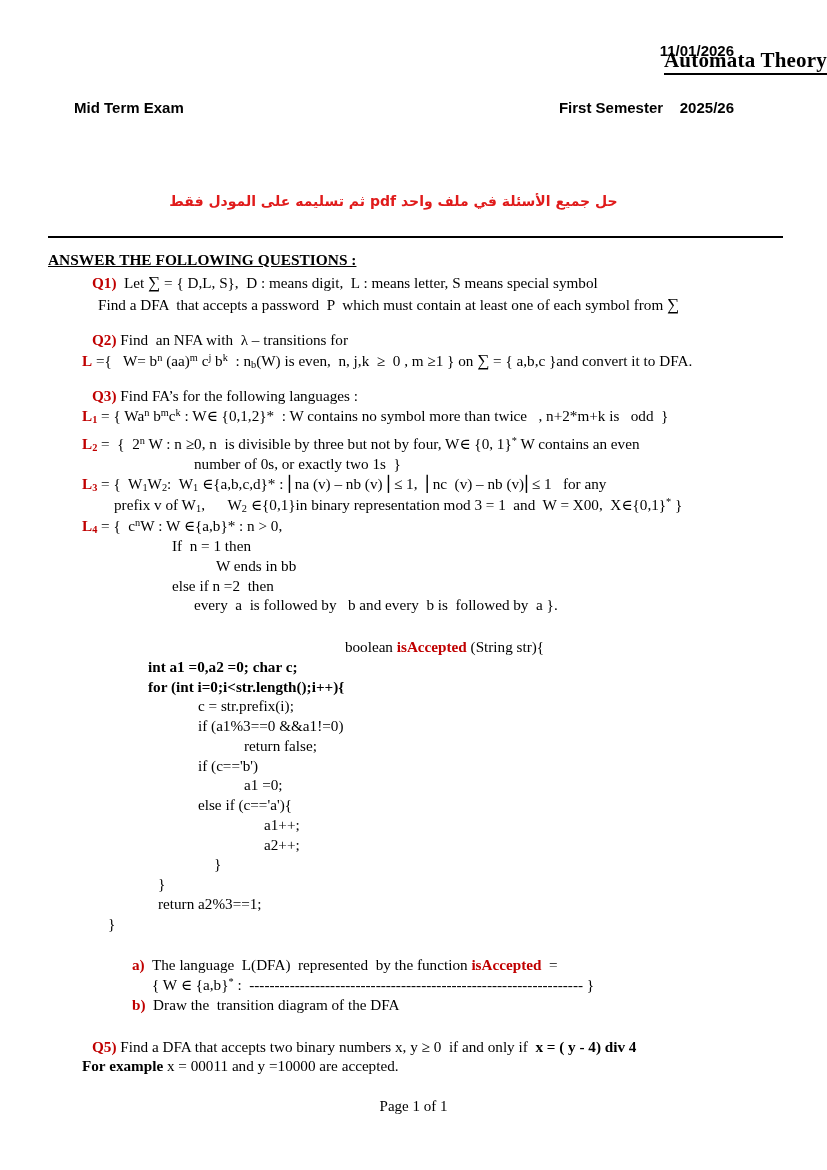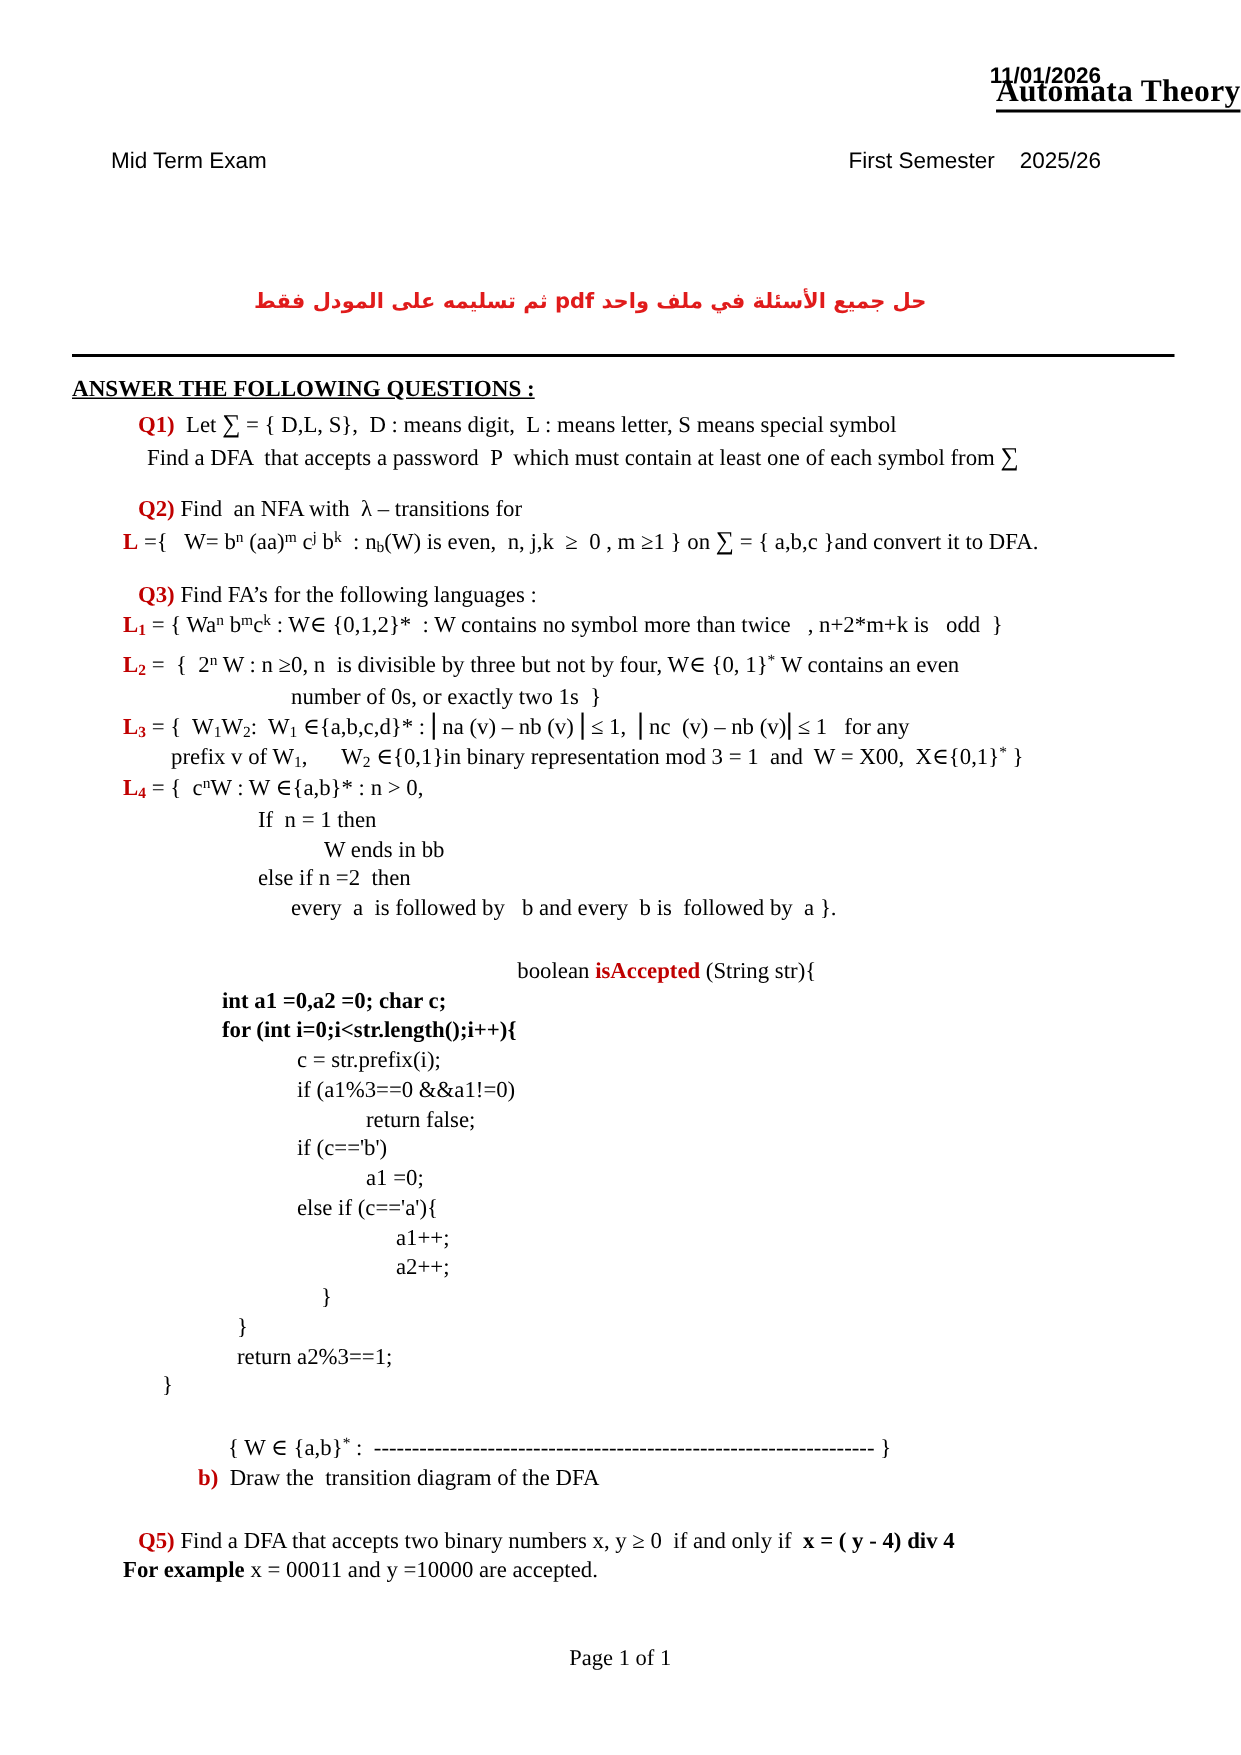--- a/index.html
+++ b/index.html
@@ -34,21 +34,21 @@
   }
   .doc-title span {
     border-bottom: 2px solid #000;
     padding-bottom: 1px;
   }
   .meta-row {
     position: relative;
     margin-top: 26px;
     height: 22px;
     font-family: "Liberation Sans", "DejaVu Sans", sans-serif;
-    font-weight: normal;
+    font-weight: bold;
     font-size: 15px;
   }
   .meta-left  { position: absolute; left: 74px;  top: 0; }
   .meta-right { position: absolute; right: 93px; top: 0; white-space: pre; }
   .meta-date  {
     position: absolute; right: 93px; top: 42px;
     font-family: "Liberation Sans", "DejaVu Sans", sans-serif;
     font-weight: bold; font-size: 15px;
   }
   .arabic-note {
@@ -191,20 +191,21 @@
         <div class="line ind-code5">a1++;</div>
         <div class="line ind-code5">a2++;</div>
         <div class="line ind-code6">}</div>
         <div class="line ind-code7">}</div>
         <div class="line ind-code7">return a2%3==1;</div>
         <div class="line ind-code8">}</div>
       </div>
 
       <div class="gap-l"></div>
 
+      <div class="line ind4"><span class="lbl">a)</span>&nbsp; <span>The language  L(DFA)  represented  by the function </span><span class="lbl">isAccepted</span><span>  =</span></div>
       <div class="line ind5"><span>{ W ∈ {a,b}</span><sup>*</sup><span> :  ------------------------------------------------------------------ }</span></div>
       <div class="line ind4"><span class="lbl">b)</span>&nbsp; <span>Draw the  transition diagram of the DFA</span></div>
     </div>
 
     <div class="gap-l"></div>
 
     <div class="blk">
       <div class="line"><span class="q">Q5)</span> <span>Find a DFA that accepts two binary numbers x, y ≥ 0  if and only if  </span><span class="b">x = ( y - 4) div 4</span></div>
       <div class="line ind1"><span class="b">For example</span><span> x = 00011 and y =10000 are accepted.</span></div>
     </div>

